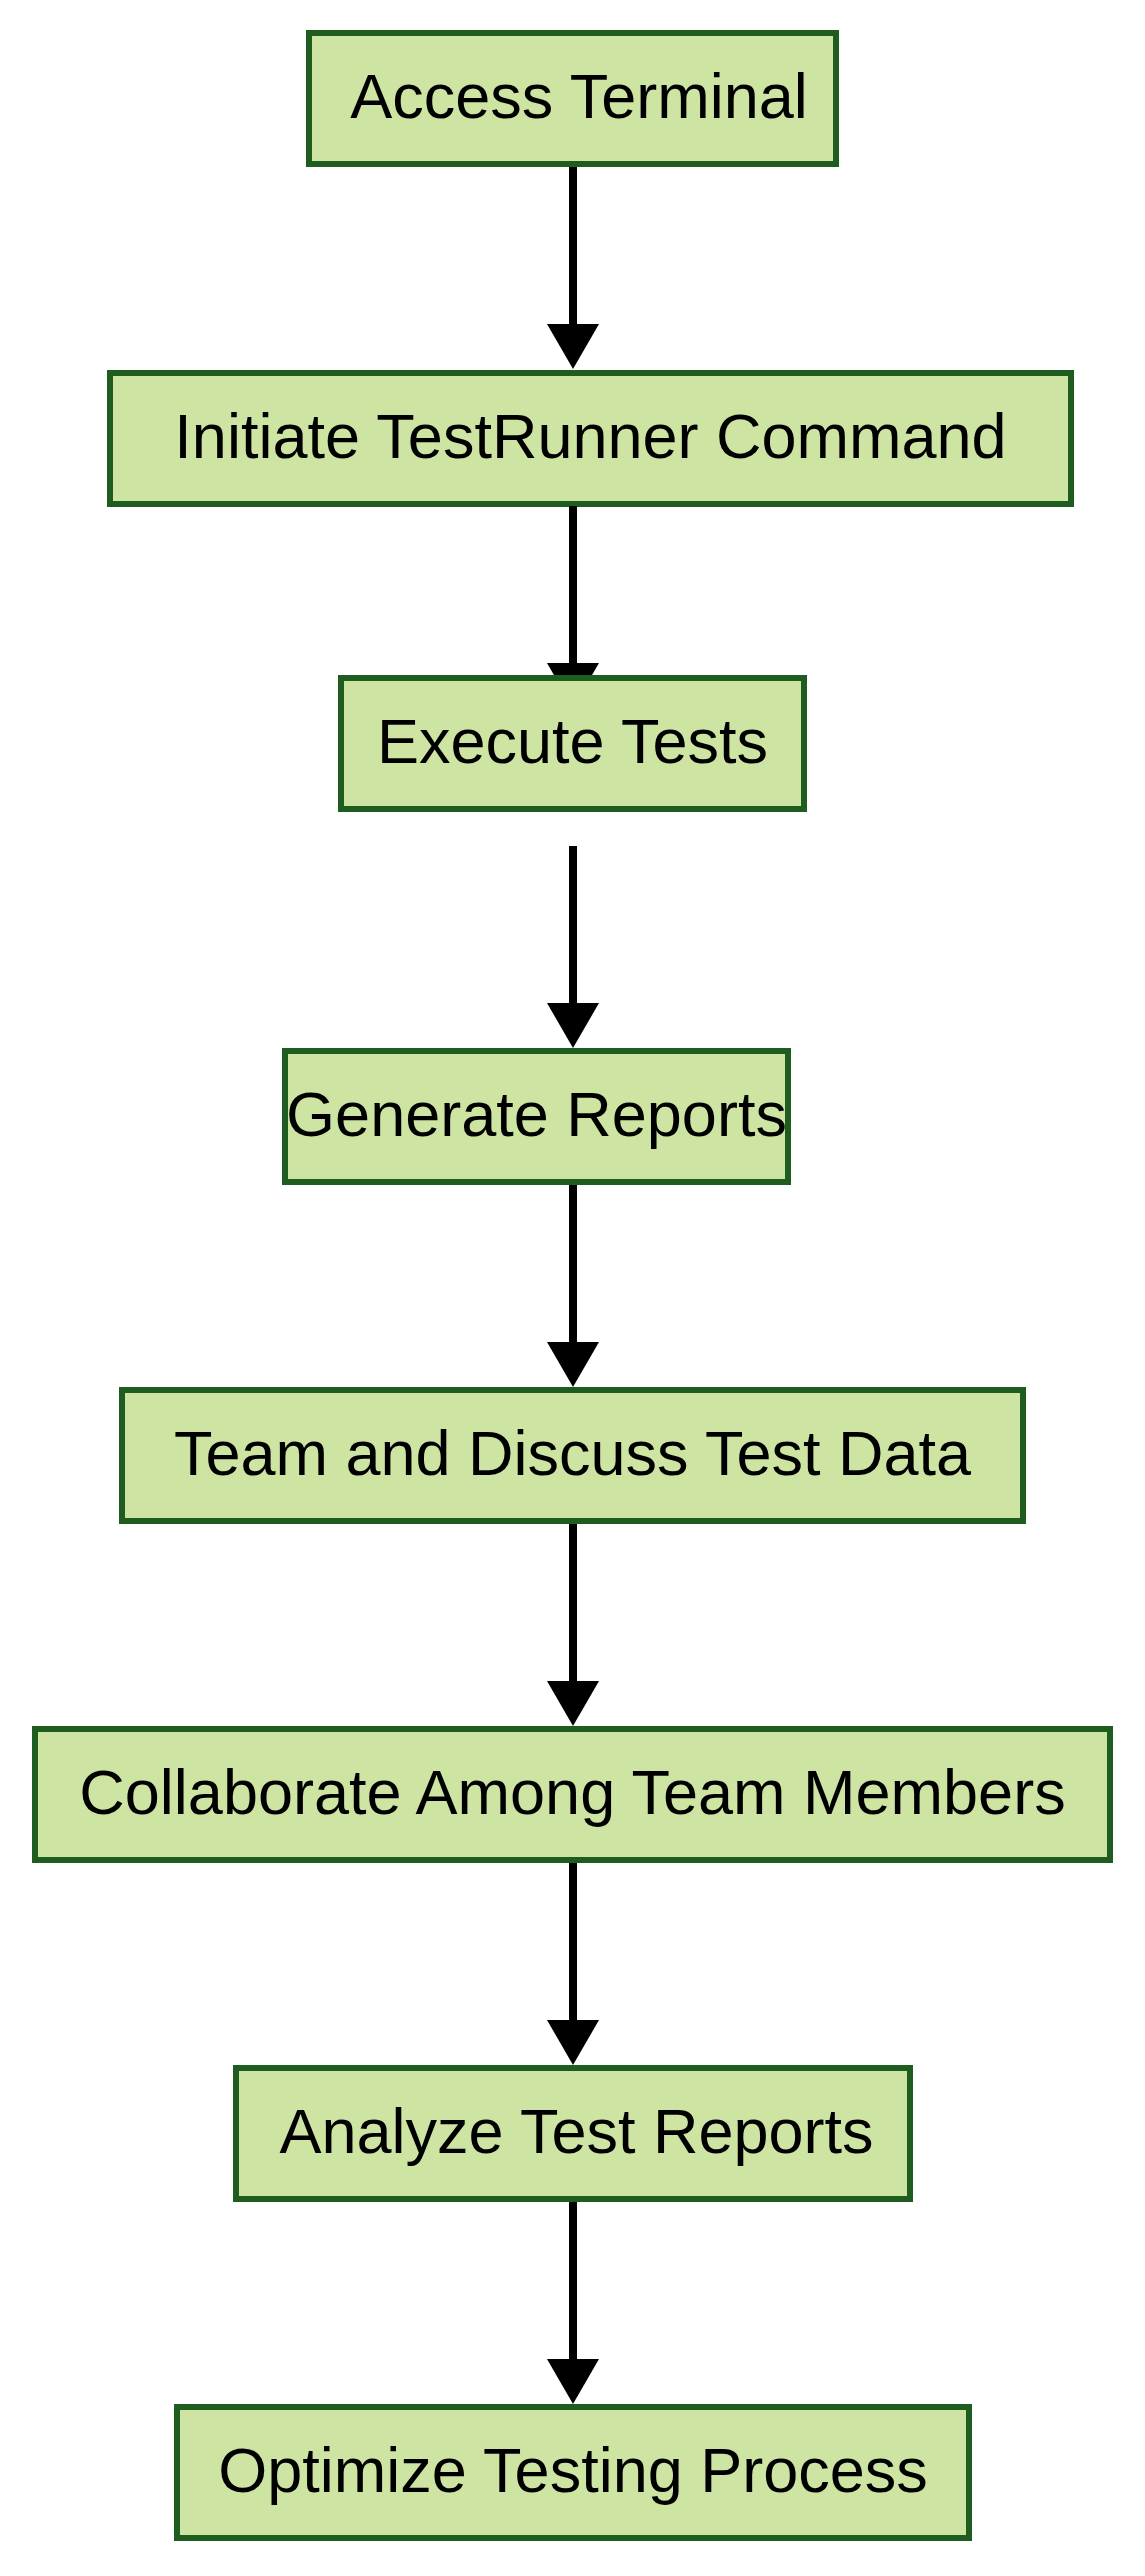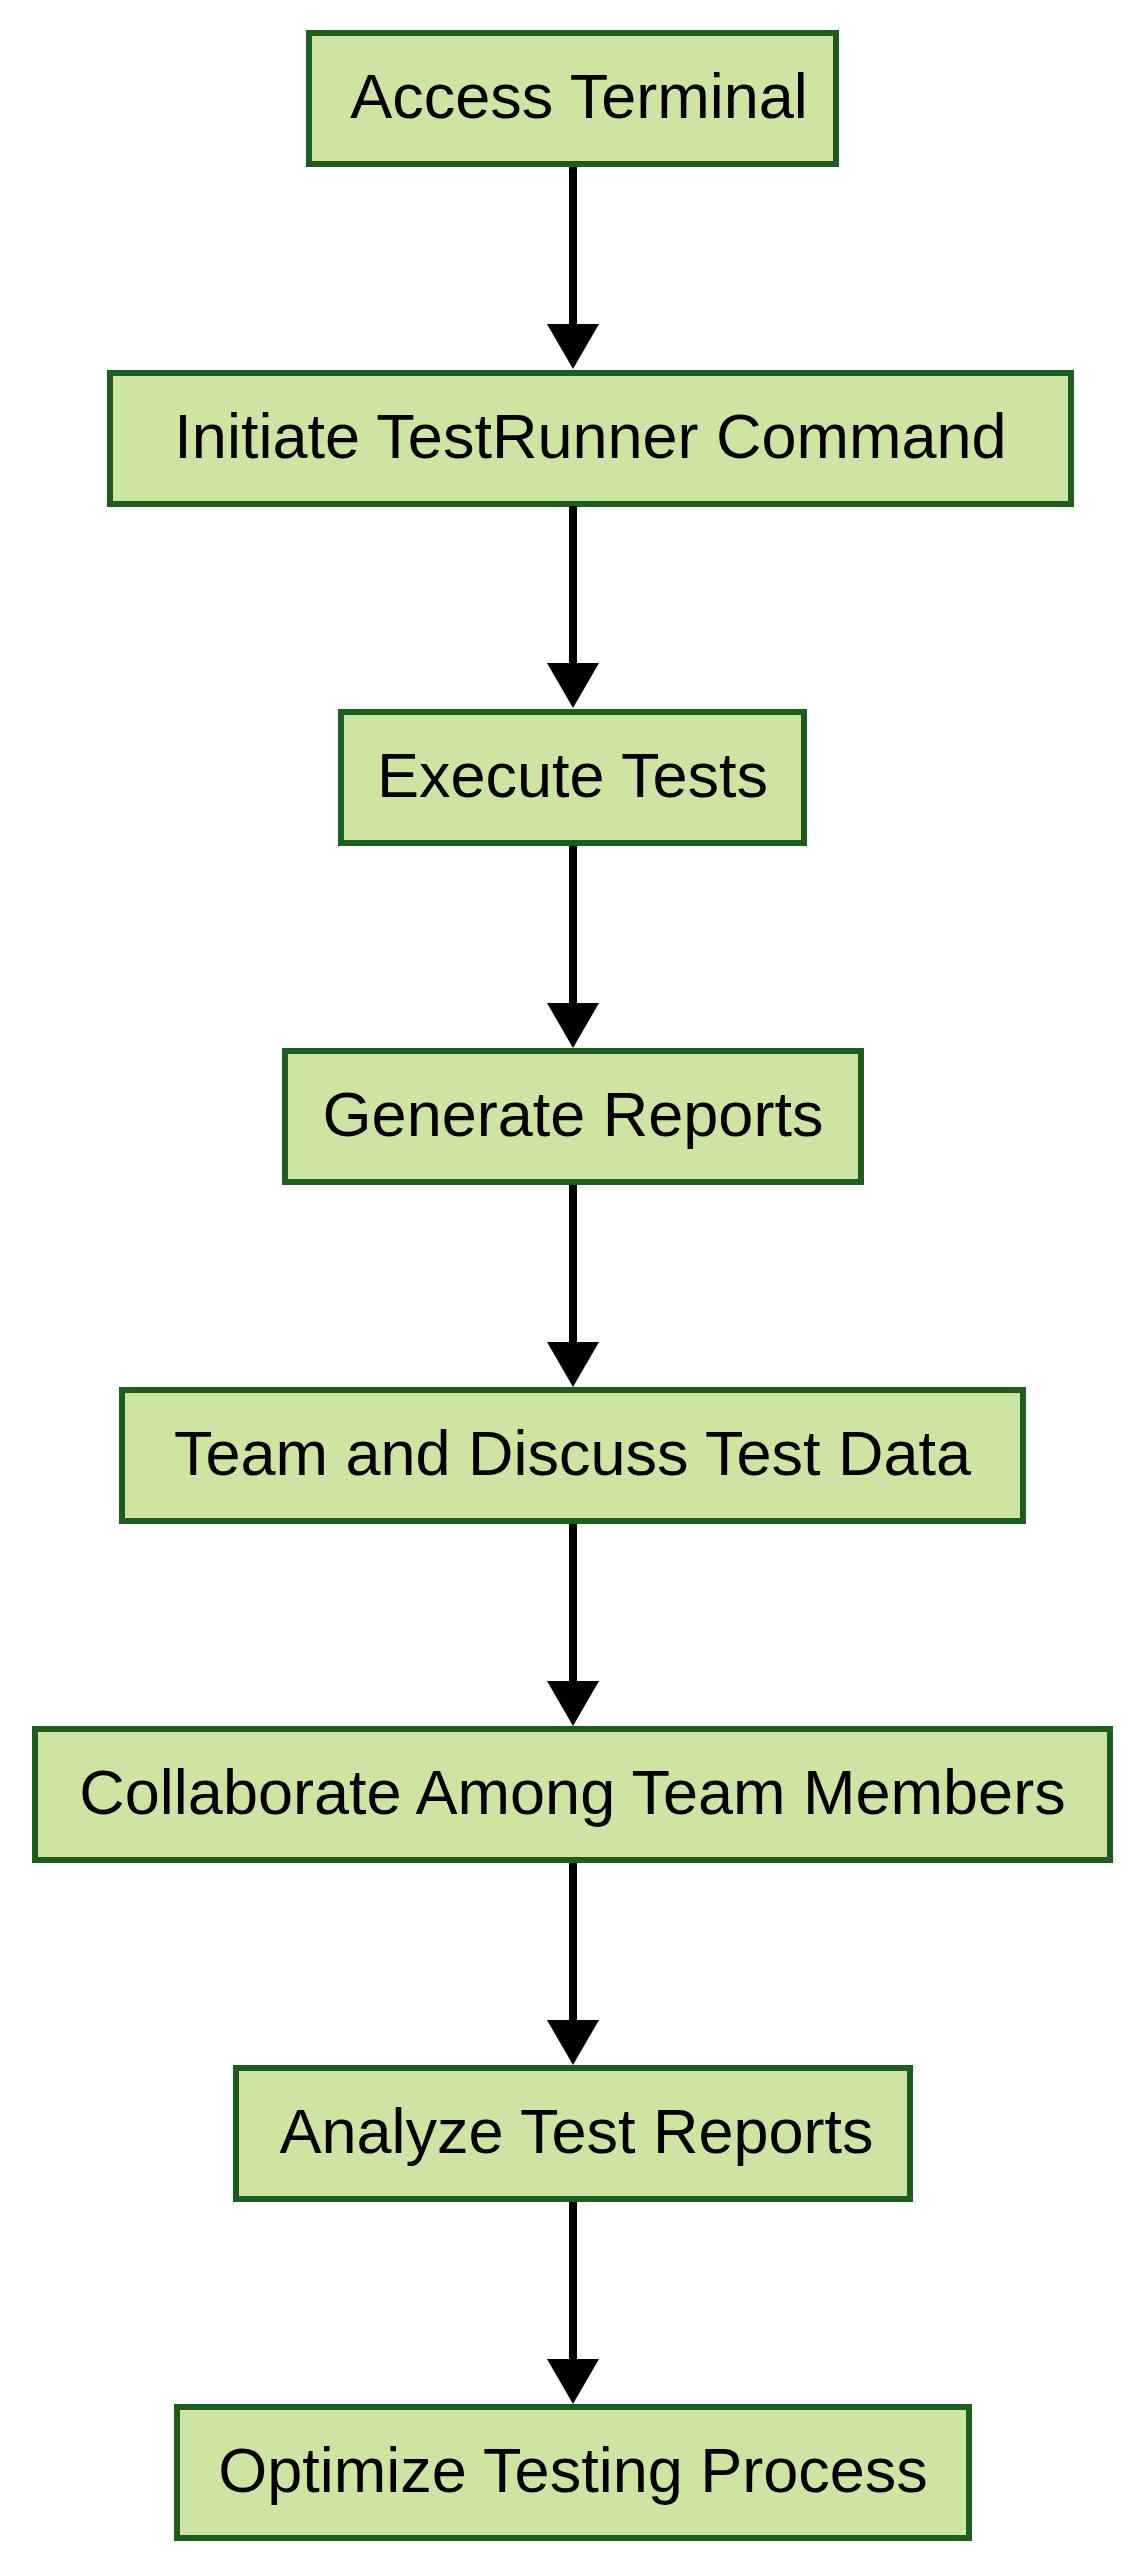--- a/index.html
+++ b/index.html
@@ -50,22 +50,22 @@
   .arrow .head {
     width: 0;
     height: 0;
     border-left: 26px solid transparent;
     border-right: 26px solid transparent;
     border-top: 45px solid var(--arrow-color, #000000);
   }
   
   #n1 { left: 306px;  top: 30px;   width: 533px; padding-left: 13px;  }
   #n2 { left: 107px;  top: 370px;  width: 967px; }
-  #n3 { left: 338px;  top: 709px;  width: 469px;  }
-  #n4 { left: 282px;  top: 1048px; width: 582px;  }
+  #n3 { left: 338px;  top: 675px;  width: 469px;  }
+  #n4 { left: 282px;  top: 1048px; width: 509px;  }
   #n5 { left: 119px;  top: 1387px; width: 907px; }
   #n6 { left: 32px;   top: 1726px; width: 1081px; text-align: center; }
   #n7 { left: 233px;  top: 2065px; width: 680px; padding-left: 7px;  }
   #n8 { left: 174px;  top: 2404px; width: 798px;  }
   
   #a1 { top: 167px;  }
   #a2 { top: 506px;  }
   #a3 { top: 846px;  }
   #a4 { top: 1185px; }
   #a5 { top: 1524px; }

